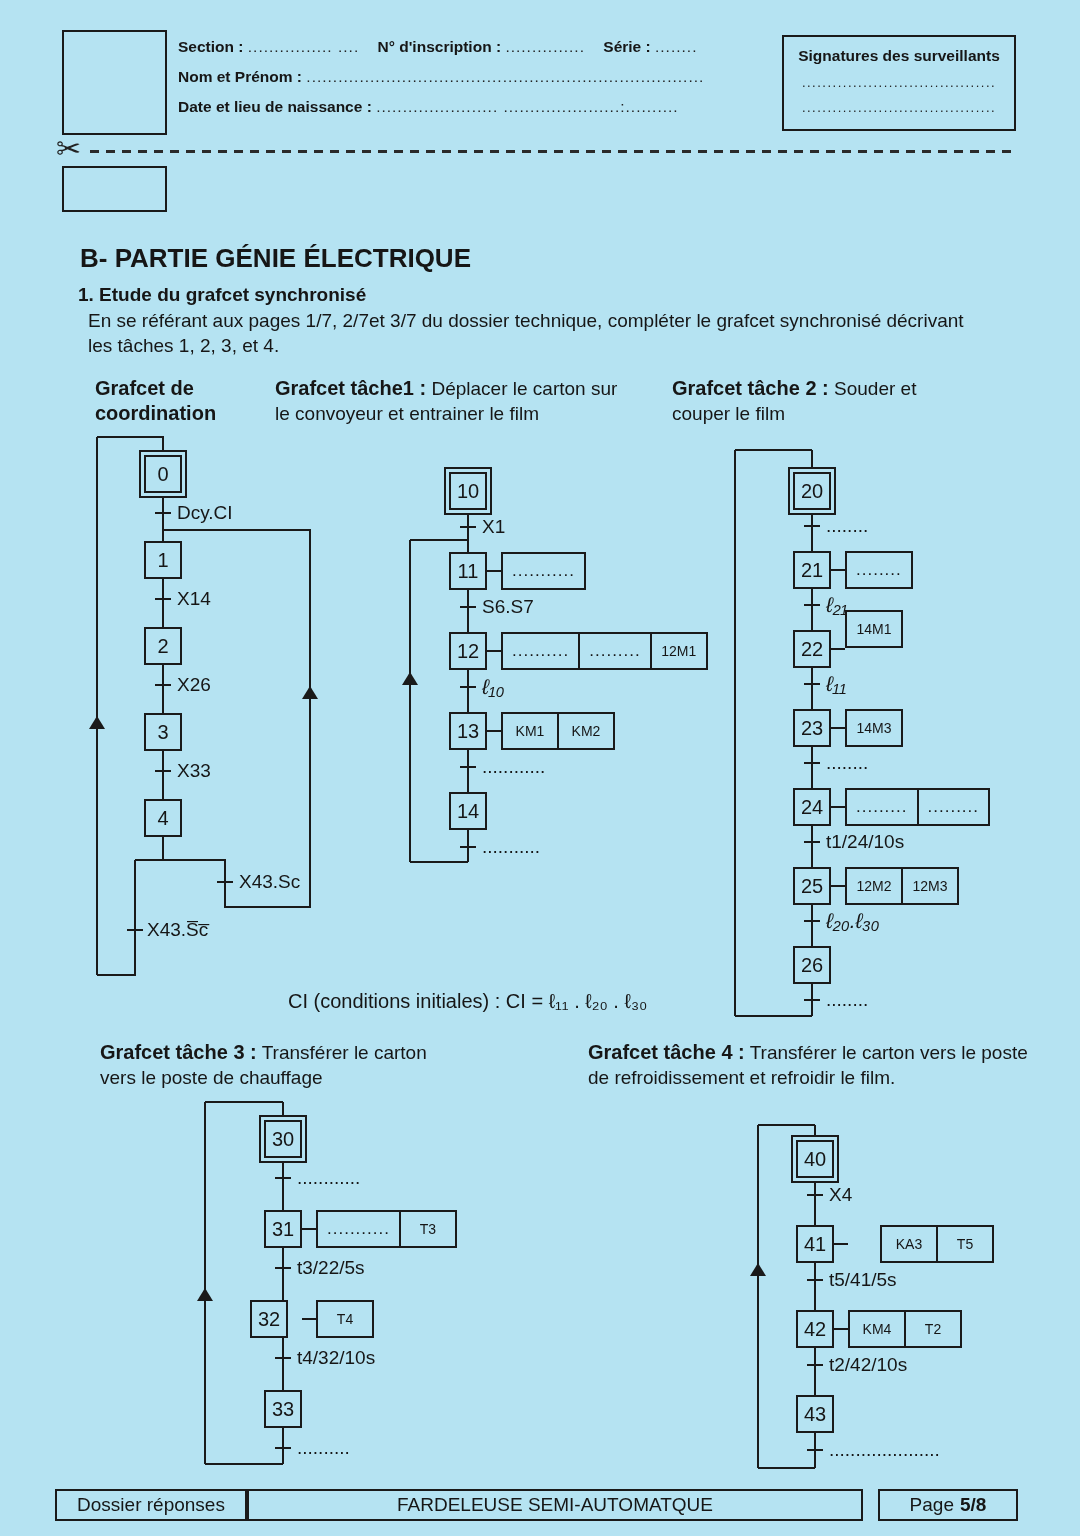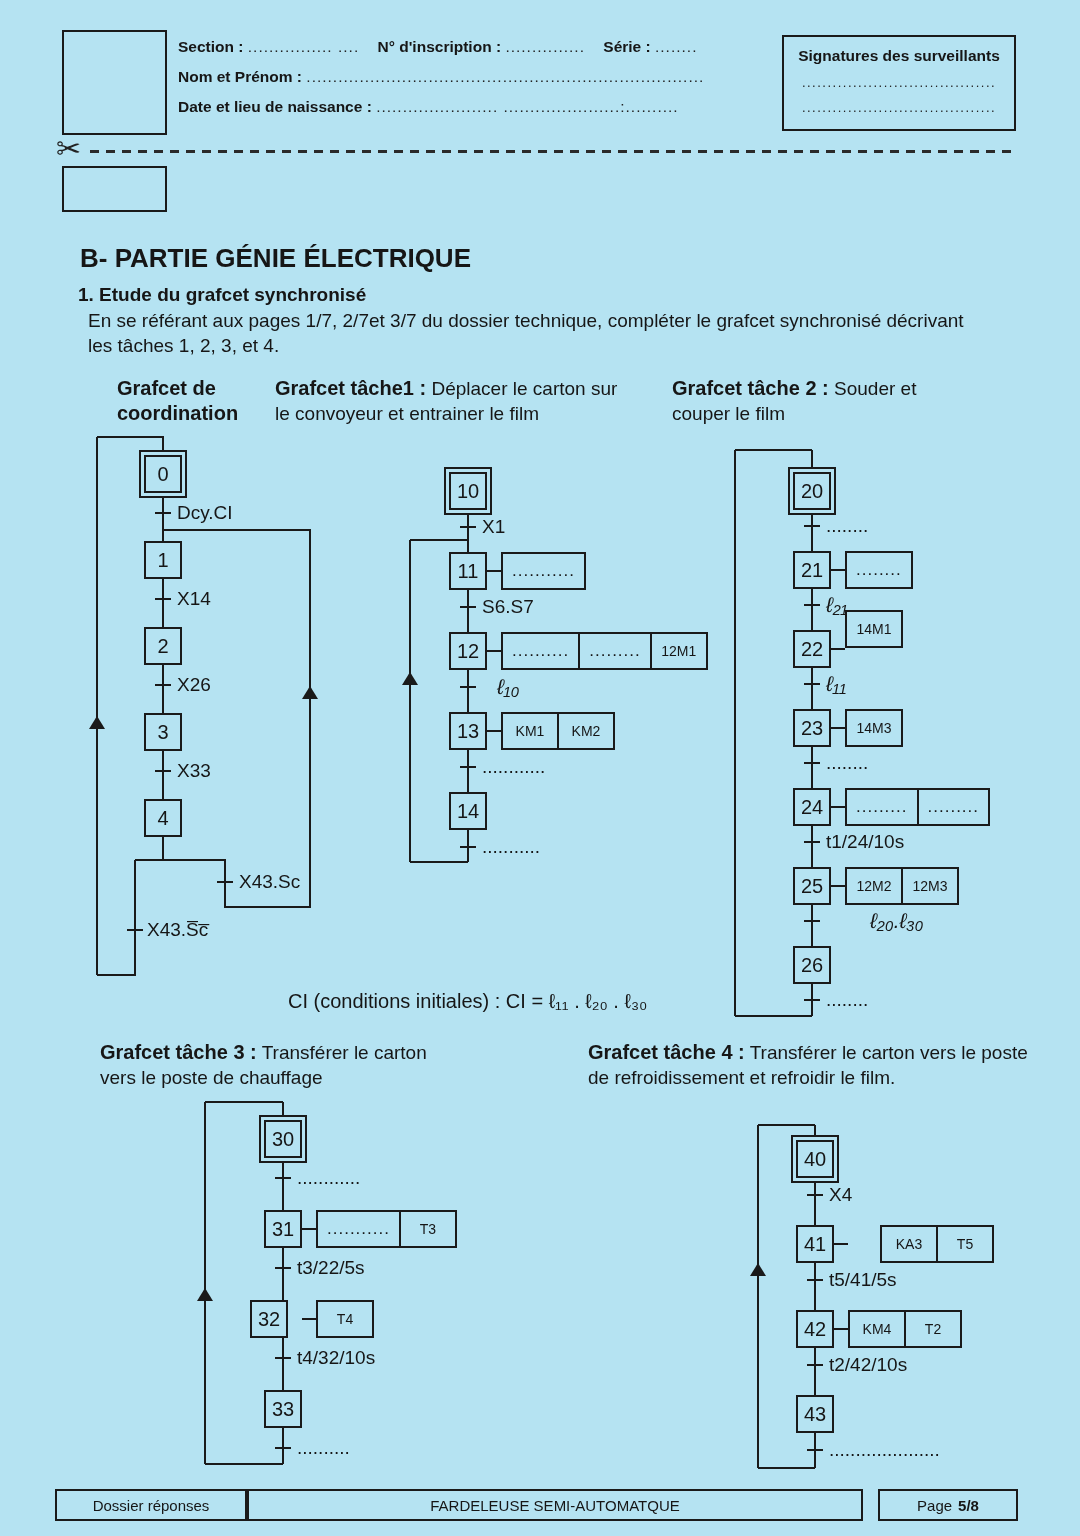--- a/index.html
+++ b/index.html
@@ -25,21 +25,21 @@
   .scissors{position:absolute;left:56px;top:131px;font-size:30px;color:#222;}
   .cutline{position:absolute;left:90px;top:150px;width:924px;height:2.5px;
     background:repeating-linear-gradient(90deg,#2a2a2a 0 9px,transparent 9px 16px);}
 
   
   .title{position:absolute;left:80px;top:243px;font-size:26px;font-weight:bold;}
   .subtitle{position:absolute;left:78px;top:284px;font-size:19px;font-weight:bold;}
   .intro{position:absolute;left:88px;top:308px;width:905px;font-size:19px;line-height:25px;}
   .colhead{position:absolute;font-size:19px;line-height:25px;}
   .colhead b{font-weight:bold;font-size:20px;}
-  .h-coord{left:95px;top:376px;width:140px;margin-left:22px;}
+  .h-coord{left:95px;top:376px;width:140px;}
   .h-t1{left:275px;top:376px;width:345px;}
   .h-t2{left:672px;top:376px;width:252px;}
   .h-t3{left:100px;top:1040px;width:365px;}
   .h-t4{left:588px;top:1040px;width:455px;}
   .ci{position:absolute;left:288px;top:990px;font-size:20px;}
 
   
   .layer{position:absolute;inset:0;}
   .hl{position:absolute;height:2px;background:var(--ink);z-index:1;}
   .vl{position:absolute;width:2px;background:var(--ink);z-index:1;}
@@ -53,21 +53,21 @@
   .acts{position:absolute;display:flex;z-index:2;}
   .act{height:38px;border:2px solid var(--ink);background:var(--bg);display:flex;align-items:center;
     justify-content:center;min-width:58px;padding:0 9px;font-size:14px;margin-left:-2px;white-space:nowrap;}
   .act:first-child{margin-left:0;}
   .act.dotted{font-size:17px;letter-spacing:1px;}
   .tlabel{position:absolute;font-size:19px;white-space:nowrap;z-index:2;line-height:24px;}
   .tlabel.lit{font-style:italic;font-size:21px;}
 
   
   .fbox{position:absolute;height:32px;border:2px solid var(--ink);background:var(--bg);
-    display:flex;align-items:center;justify-content:center;font-size:15px;}
+    display:flex;align-items:center;justify-content:center;font-size:19px;}
   .f-left{left:55px;top:1489px;width:192px;}
   .f-center{left:247px;top:1489px;width:616px;}
   .f-right{left:878px;top:1489px;width:140px;}
   .f-right b{margin-left:6px;font-weight:bold;}
 </style>
 </head>
 <body>
 
 <div class="page">
 
@@ -159,21 +159,21 @@
       <div class="tick" style="left: 460px; top: 606px;"></div>
       <div class="tlabel" style="left: 482px; top: 595px;">S6.S7</div>
       <div class="step" style="left: 449px; top: 632px;">12</div>
       <div class="hl" style="left: 487px; top: 650px; width: 14px;"></div>
       <div class="acts" style="left: 501px; top: 632px;">
         <div class="act dotted">..........</div>
         <div class="act dotted">.........</div>
         <div class="act">12M1</div>
       </div>
       <div class="tick" style="left: 460px; top: 686px;"></div>
-      <div class="tlabel lit" style="left: 482px; top: 675px; margin-left: 15px;">ℓ₁₀</div>
+      <div class="tlabel lit" style="left: 482px; top: 675px;">ℓ₁₀</div>
       <div class="step" style="left: 449px; top: 712px;">13</div>
       <div class="hl" style="left: 487px; top: 730px; width: 14px;"></div>
       <div class="acts" style="left: 501px; top: 712px;">
         <div class="act">KM1</div>
         <div class="act">KM2</div>
       </div>
       <div class="tick" style="left: 460px; top: 766px;"></div>
       <div class="tlabel" style="left: 482px; top: 755px;">............</div>
       <div class="step" style="left: 449px; top: 792px;">14</div>
       <div class="tick" style="left: 460px; top: 846px;"></div>
@@ -216,21 +216,21 @@
       </div>
       <div class="tick" style="left: 804px; top: 841px;"></div>
       <div class="tlabel" style="left: 826px; top: 830px;">t1/24/10s</div>
       <div class="step" style="left: 793px; top: 867px;">25</div>
       <div class="hl" style="left: 831px; top: 885px; width: 14px;"></div>
       <div class="acts" style="left: 845px; top: 867px;">
         <div class="act">12M2</div>
         <div class="act">12M3</div>
       </div>
       <div class="tick" style="left: 804px; top: 920px;"></div>
-      <div class="tlabel lit" style="left: 870px; top: 909px;">ℓ₂₀.ℓ₃₀</div>
+      <div class="tlabel lit" style="left: 826px; top: 909px;">ℓ₂₀.ℓ₃₀</div>
       <div class="step" style="left: 793px; top: 946px;">26</div>
       <div class="tick" style="left: 804px; top: 999px;"></div>
       <div class="tlabel" style="left: 826px; top: 988px;">........</div>
       <div class="vl" style="left: 282px; top: 1102px; height: 362px;"></div>
       <div class="vl" style="left: 204px; top: 1102px; height: 362px;"></div>
       <div class="hl" style="left: 205px; top: 1101px; width: 78px;"></div>
       <div class="hl" style="left: 205px; top: 1463px; width: 78px;"></div>
       <div class="arrow" style="left: 197px; top: 1288px;"></div>
       <div class="step-outer" style="left: 259px; top: 1115px;">
         <div class="step-inner">30</div>

